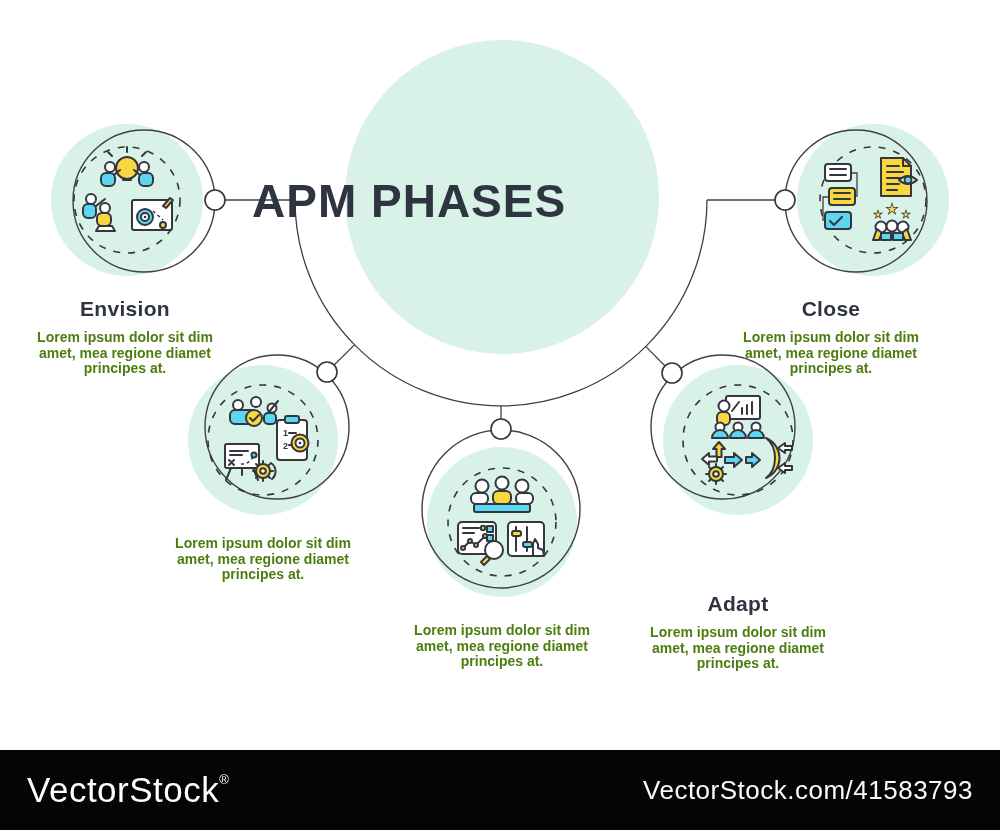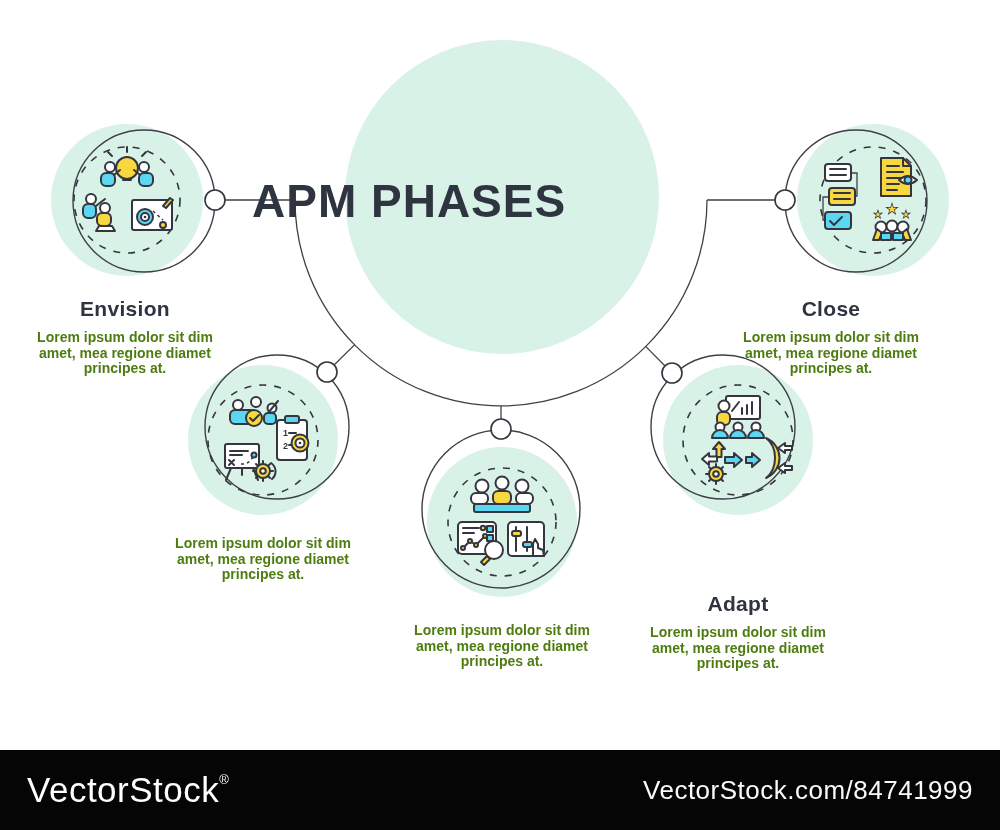--- a/index.html
+++ b/index.html
@@ -262,16 +262,16 @@
     <h3>Adapt</h3>
     <p>Lorem ipsum dolor sit dim amet, mea regione diamet principes at.</p>
   </div>
   <div class="label-block lb-close">
     <h3>Close</h3>
     <p>Lorem ipsum dolor sit dim amet, mea regione diamet principes at.</p>
   </div>
 
   <div class="footer">
     <div class="brand"><span>VectorStock</span><sup>®</sup></div>
-    <div class="footer-url">VectorStock.com/84741999</div>
+    <div class="footer-url">VectorStock.com/41583793</div>
   </div>
 
 </div>
 
 </body></html>

